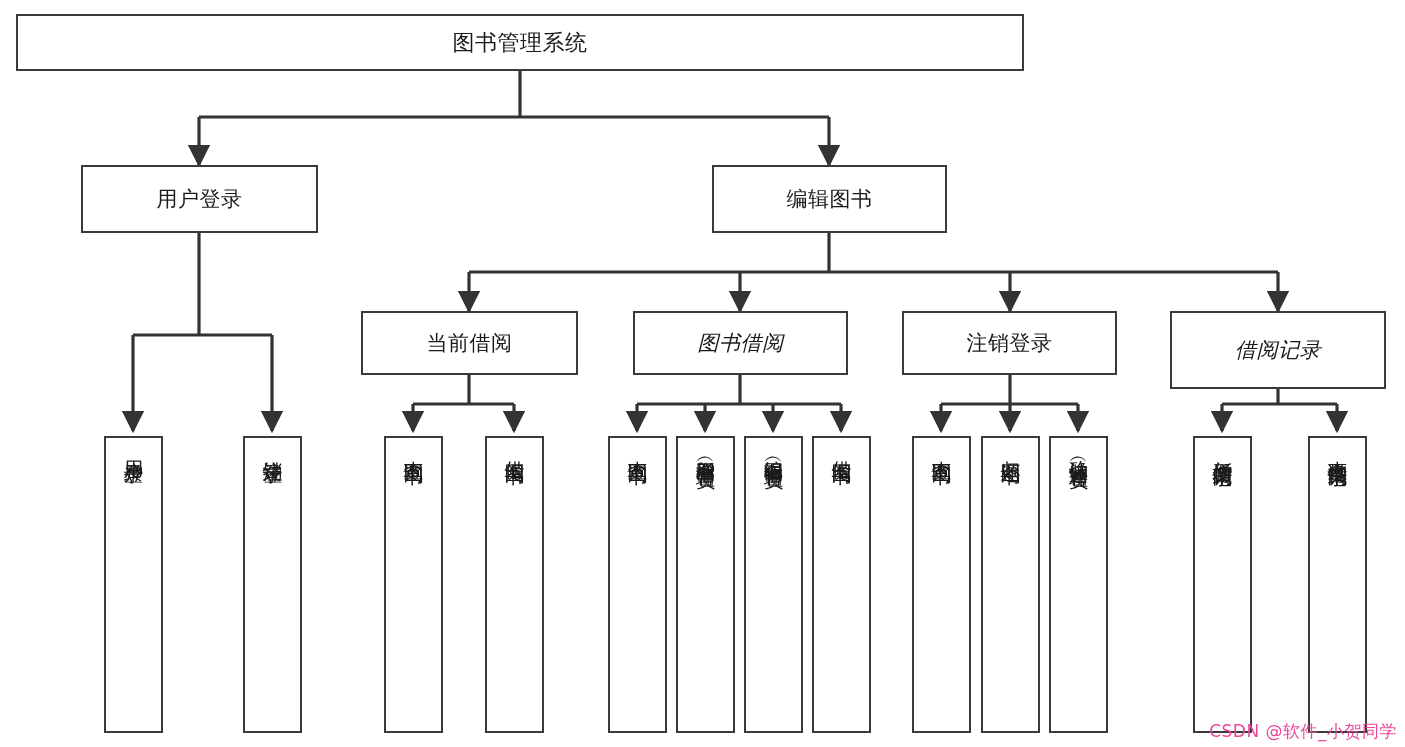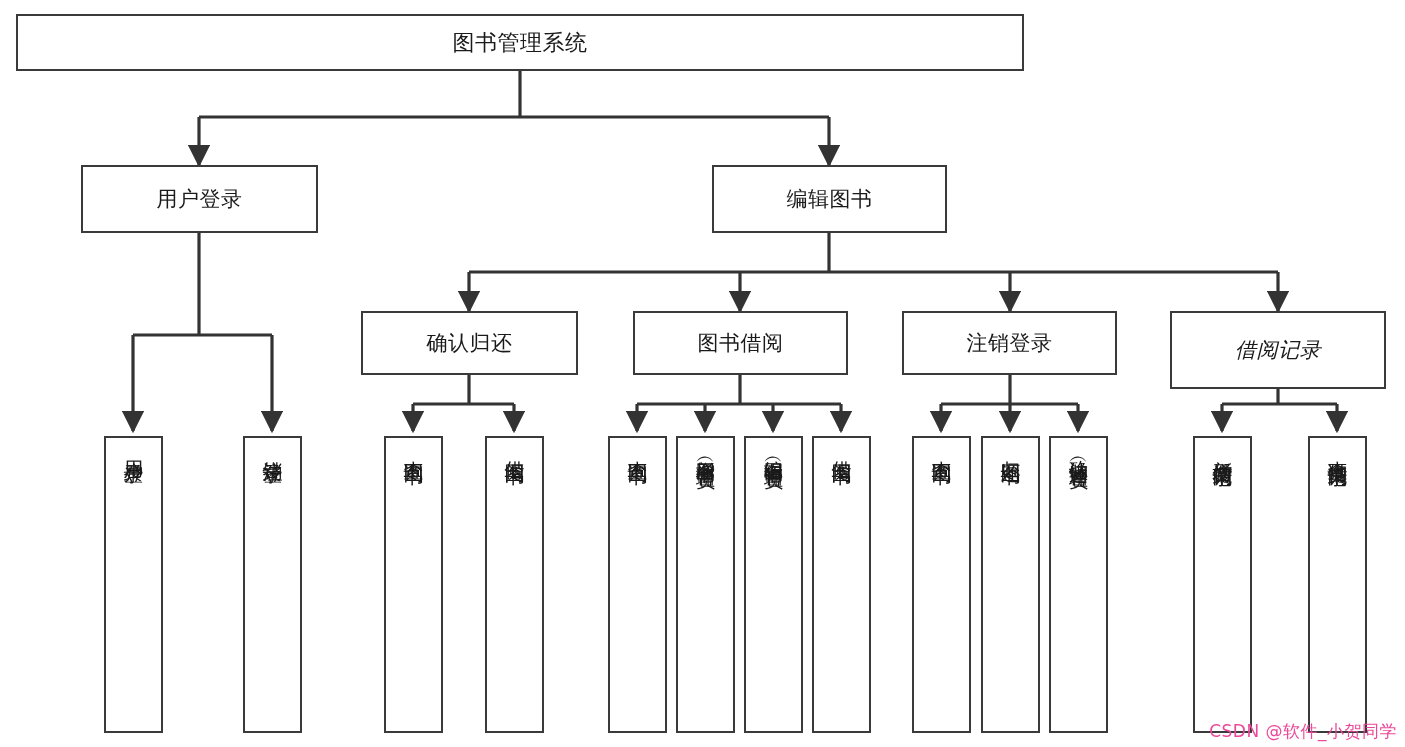--- a/index.html
+++ b/index.html
@@ -130,23 +130,23 @@
   </div>
 
   <div class="node h" style="left:81px; top:165px; width:237px; height:68px;">
     <span class="label">用户登录</span>
   </div>
   <div class="node h" style="left:712px; top:165px; width:235px; height:68px;">
     <span class="label">编辑图书</span>
   </div>
 
   <div class="node h" style="left:361px; top:311px; width:217px; height:64px;">
-    <span class="label">确认归还</span>
+    <span class="label">当前借阅</span>
   </div>
-  <div class="node h" style="left:633px; top:311px; width:215px; height:64px;">
+  <div class="node h" style="left:633px; top:311px; width:215px; height:64px;font-style:italic;">
     <span class="label">图书借阅</span>
   </div>
   <div class="node h" style="left:902px; top:311px; width:215px; height:64px;">
     <span class="label">注销登录</span>
   </div>
   <div class="node h" style="left:1170px; top:311px; width:216px; height:78px;font-style:italic;">
     <span class="label">借阅记录</span>
   </div>
 
   <div class="node v" style="left:104px; top:436px; width:59px; height:297px;">

